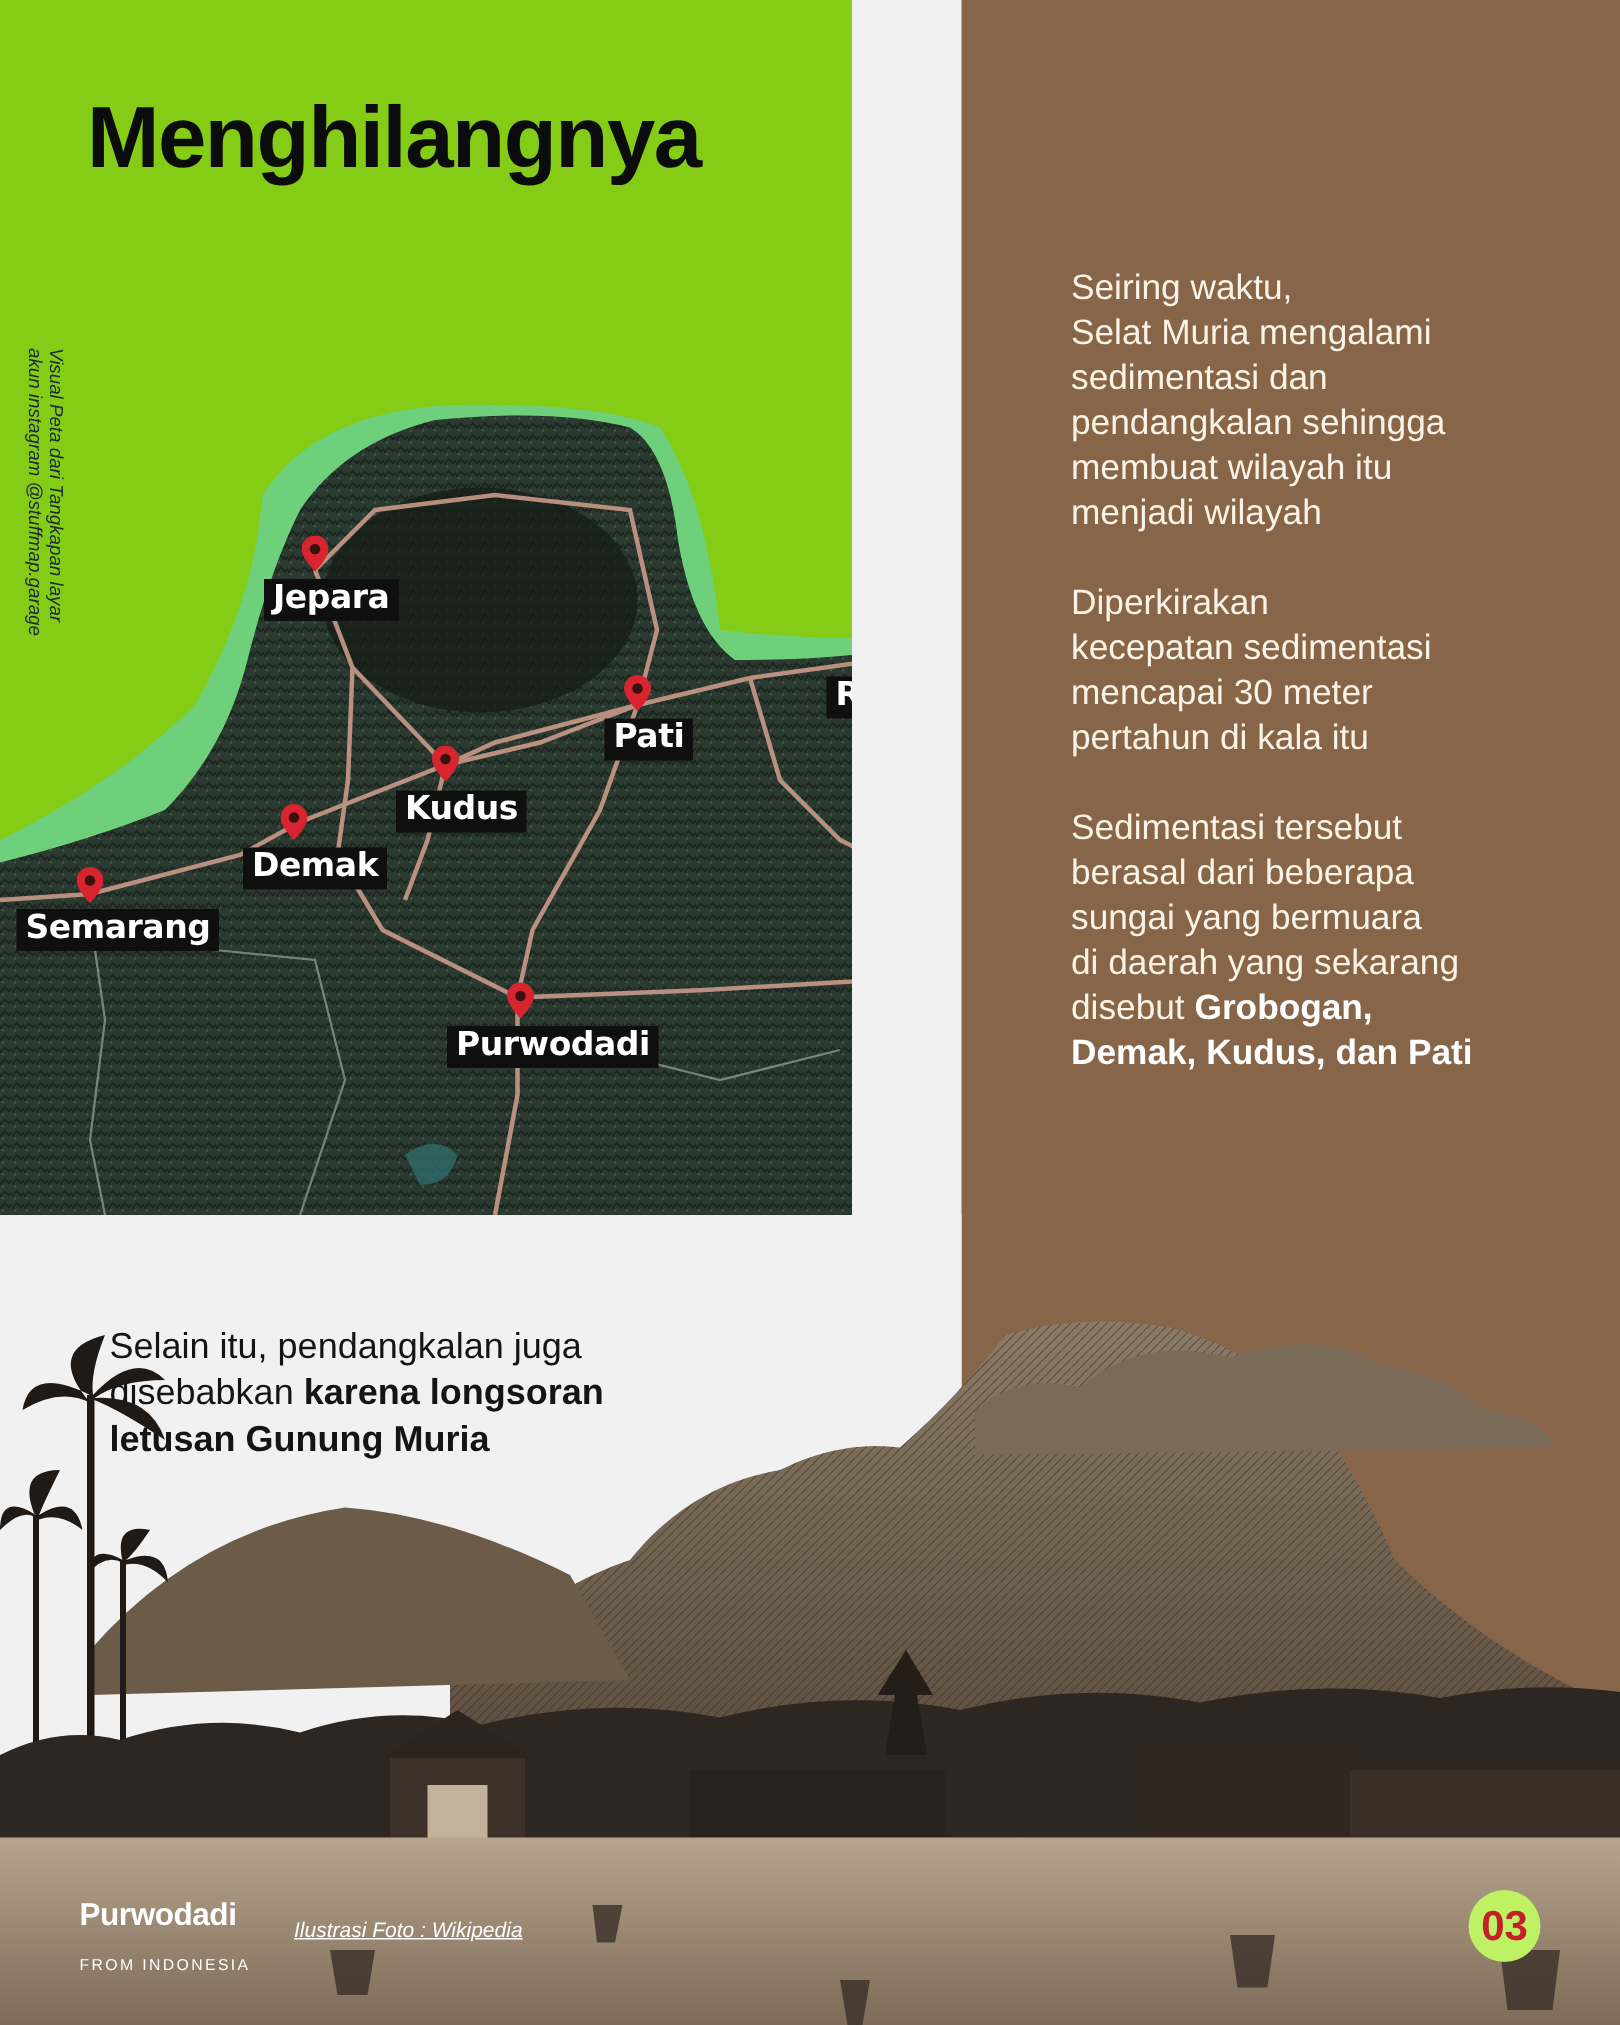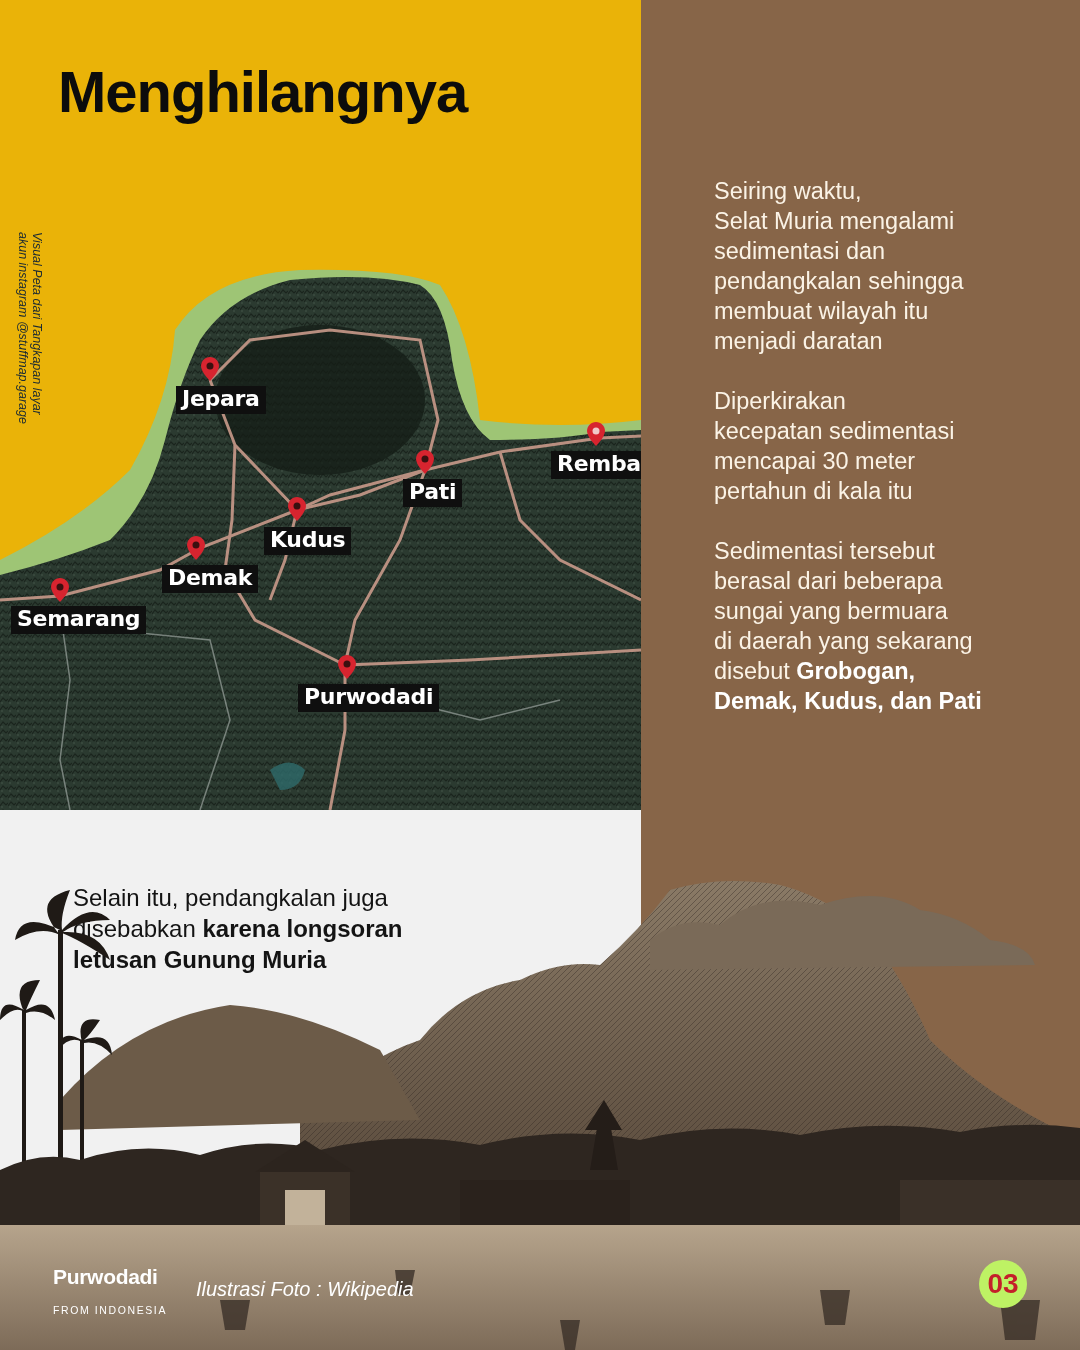--- a/index.html
+++ b/index.html
@@ -3,21 +3,21 @@
 <meta charset="utf-8">
 <style>
   * { margin: 0; padding: 0; box-sizing: border-box; }
   html, body { width: 1080px; height: 1350px; overflow: hidden; background: #f0f0f0; }
   body { position: relative; font-family: "Liberation Sans", "DejaVu Sans", sans-serif; }
 
   
   .brown-panel { position: absolute; left: 641px; top: 0; width: 439px; height: 1350px; background: #876548; }
 
   
-  .map-panel { position: absolute; left: 0; top: 0; width: 641px; height: 810px; background: #eab308; overflow: hidden; }
+  .map-panel { position: absolute; left: 0; top: 0; width: 568px; height: 810px; background: #84cc16; overflow: hidden; }
   .map-svg { position: absolute; left: 0; top: 0; }
 
   
   .light-panel { position: absolute; left: 0; top: 810px; width: 641px; height: 540px; background: #f1f1f1; }
 
   .title { position: absolute; left: 58px; top: 58px; font-weight: 700; font-size: 58px; line-height: 68px; color: #0c0c0c; letter-spacing: -1px; }
   .title span { display: block; }
 
   .credit-vertical { position: absolute; left: 14px; top: 232px; width: 30px; height: 230px; }
   .credit-vertical .rot { position: absolute; left: 30px; top: 0; transform-origin: 0 0; transform: rotate(90deg); white-space: nowrap; font-style: italic; font-size: 12.5px; line-height: 14px; color: #1b2a33; }
@@ -34,21 +34,21 @@
 
   .bottom-text { position: absolute; left: 73px; top: 882px; width: 400px; font-size: 24px; line-height: 31px; color: #141414; }
   .bottom-text b { font-weight: 700; }
 
   .illustration { position: absolute; left: 0; top: 870px; width: 1080px; height: 480px; }
 
   .logo { position: absolute; left: 53px; top: 1266px; color: #ffffff; }
   .logo .brand { font-weight: 700; font-size: 21px; line-height: 22px; letter-spacing: -0.3px; }
   .logo .sub { font-size: 10.5px; letter-spacing: 1.6px; line-height: 12px; margin-top: 16px; }
 
-  .photo-credit { position: absolute; left: 196px; top: 1278px; font-style: italic; font-size: 20px; color: #ffffff; }
+  .photo-credit { position: absolute; left: 196px; top: 1278px; font-style: italic; font-size: 14px; color: #ffffff; text-decoration: underline; }
 
   .page-badge { position: absolute; left: 979px; top: 1260px; width: 48px; height: 48px; border-radius: 50%; background: #bef264; color: #c4202a; font-weight: 700; font-size: 28px; display: flex; align-items: center; justify-content: center; }
 </style>
 </head>
 <body>
 
 <div class="brown-panel"></div>
 
 <div class="map-panel">
   <svg class="map-svg" width="641" height="810" viewBox="0 0 641 810">
@@ -139,21 +139,21 @@
 </div>
 
 <div class="light-panel"></div>
 
 <div class="right-text" style="top:176px">
   <p>Seiring waktu,</p>
   <p>Selat Muria mengalami</p>
   <p>sedimentasi dan</p>
   <p>pendangkalan sehingga</p>
   <p>membuat wilayah itu</p>
-  <p>menjadi daratan</p>
+  <p>menjadi wilayah</p>
 </div>
 
 <div class="right-text" style="top:386px">
   <p>Diperkirakan</p>
   <p>kecepatan sedimentasi</p>
   <p>mencapai 30 meter</p>
   <p>pertahun di kala itu</p>
 </div>
 
 <div class="right-text" style="top:536px">

